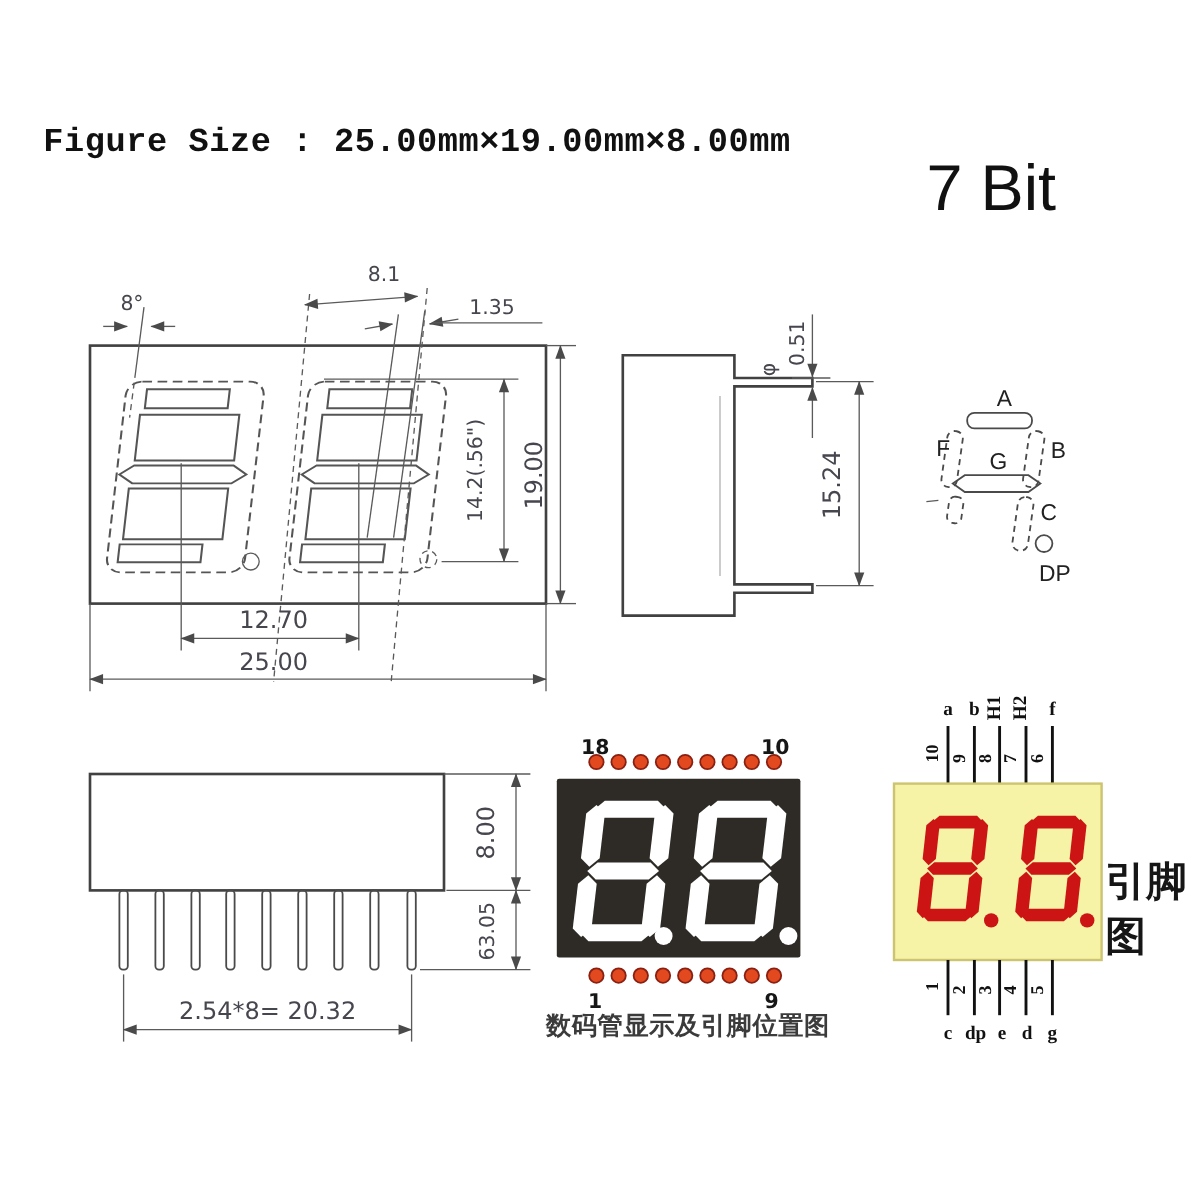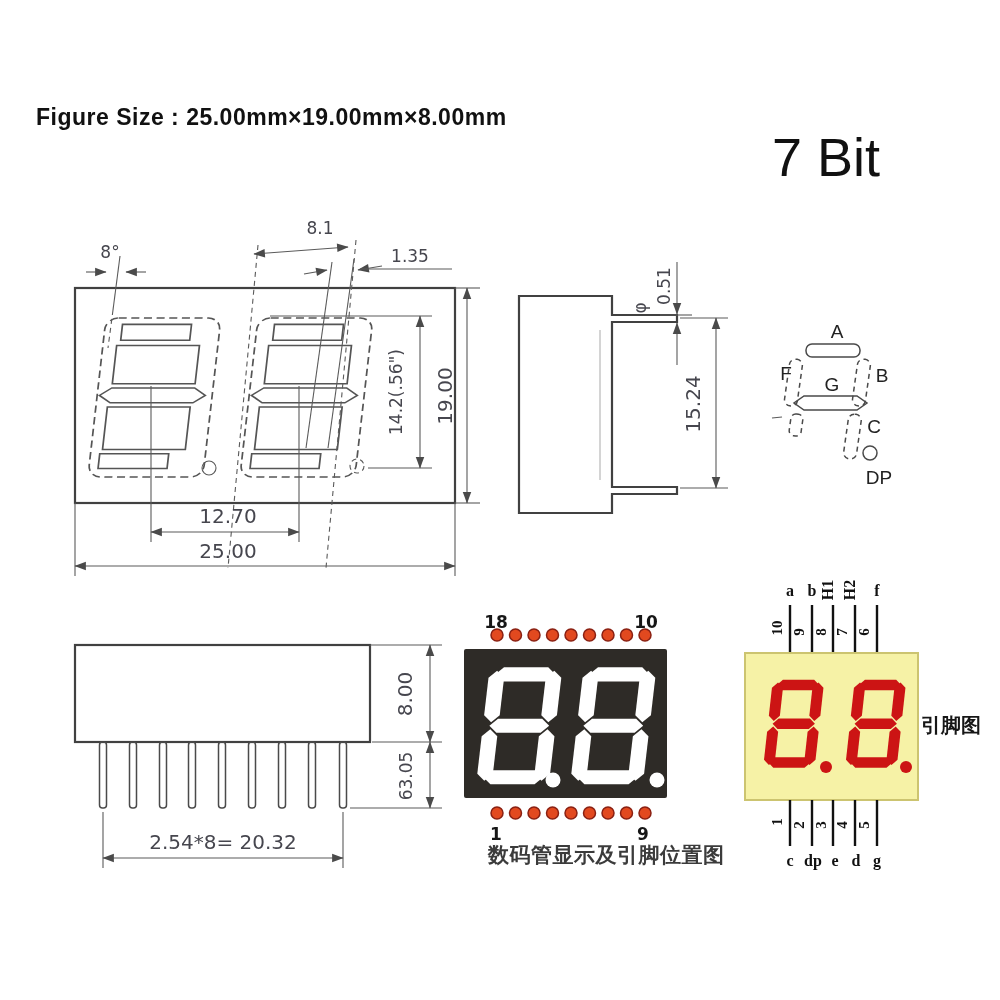--- a/index.html
+++ b/index.html
@@ -1,24 +1,24 @@
 <!DOCTYPE html>
 <html><head>
 <meta charset="utf-8">
 <style>
   html,body{margin:0;padding:0;background:#fff;}
   #canvas{position:relative;width:1000px;height:1000px;background:#ffffff;overflow:hidden;
           font-family:"Liberation Sans",sans-serif;}
   .abs{position:absolute;}
-  #title{left:36px;top:104px;font-family:Liberation Sans, sans-serif;font-weight:bold;
-         font-size:23px;color:#111;letter-spacing:.5px;}
+  #title{left:36px;top:104px;font-family:Liberation Mono, monospace;font-weight:bold;
+         font-size:28px;color:#111;letter-spacing:.5px;}
   #bitlabel{left:772px;top:126px;font-size:54px;color:#111;}
   #photo-caption{left:455px;top:841px;width:260px;font-size:21px;font-weight:600;color:#3b3b3b;
-                 font-family:sans-serif;letter-spacing:.5px;margin-left:33px;}
-  #pin-caption{left:921px;top:712px;font-size:20px;font-weight:bold;color:#161616;
+                 font-family:sans-serif;letter-spacing:.5px;}
+  #pin-caption{left:921px;top:712px;font-size:34px;font-weight:bold;color:#161616;
                font-family:sans-serif;}
   svg{position:absolute;overflow:visible;}
   .ln{stroke:#4a4a4a;stroke-width:1.5;fill:none;}
   .ln2{stroke:#414141;stroke-width:2.2;fill:none;}
   .thin{stroke:#5a5a5a;stroke-width:1.1;fill:none;}
   .dash{stroke-dasharray:7 4;}
   .dash2{stroke-dasharray:5 4;}
   .dimtxt{font:17px "DejaVu Sans",sans-serif;fill:#46464e;}
   .dimtxt2{font:20px "DejaVu Sans",sans-serif;fill:#46464e;}
   .seglbl{font:19px "Liberation Sans",sans-serif;fill:#222;}

